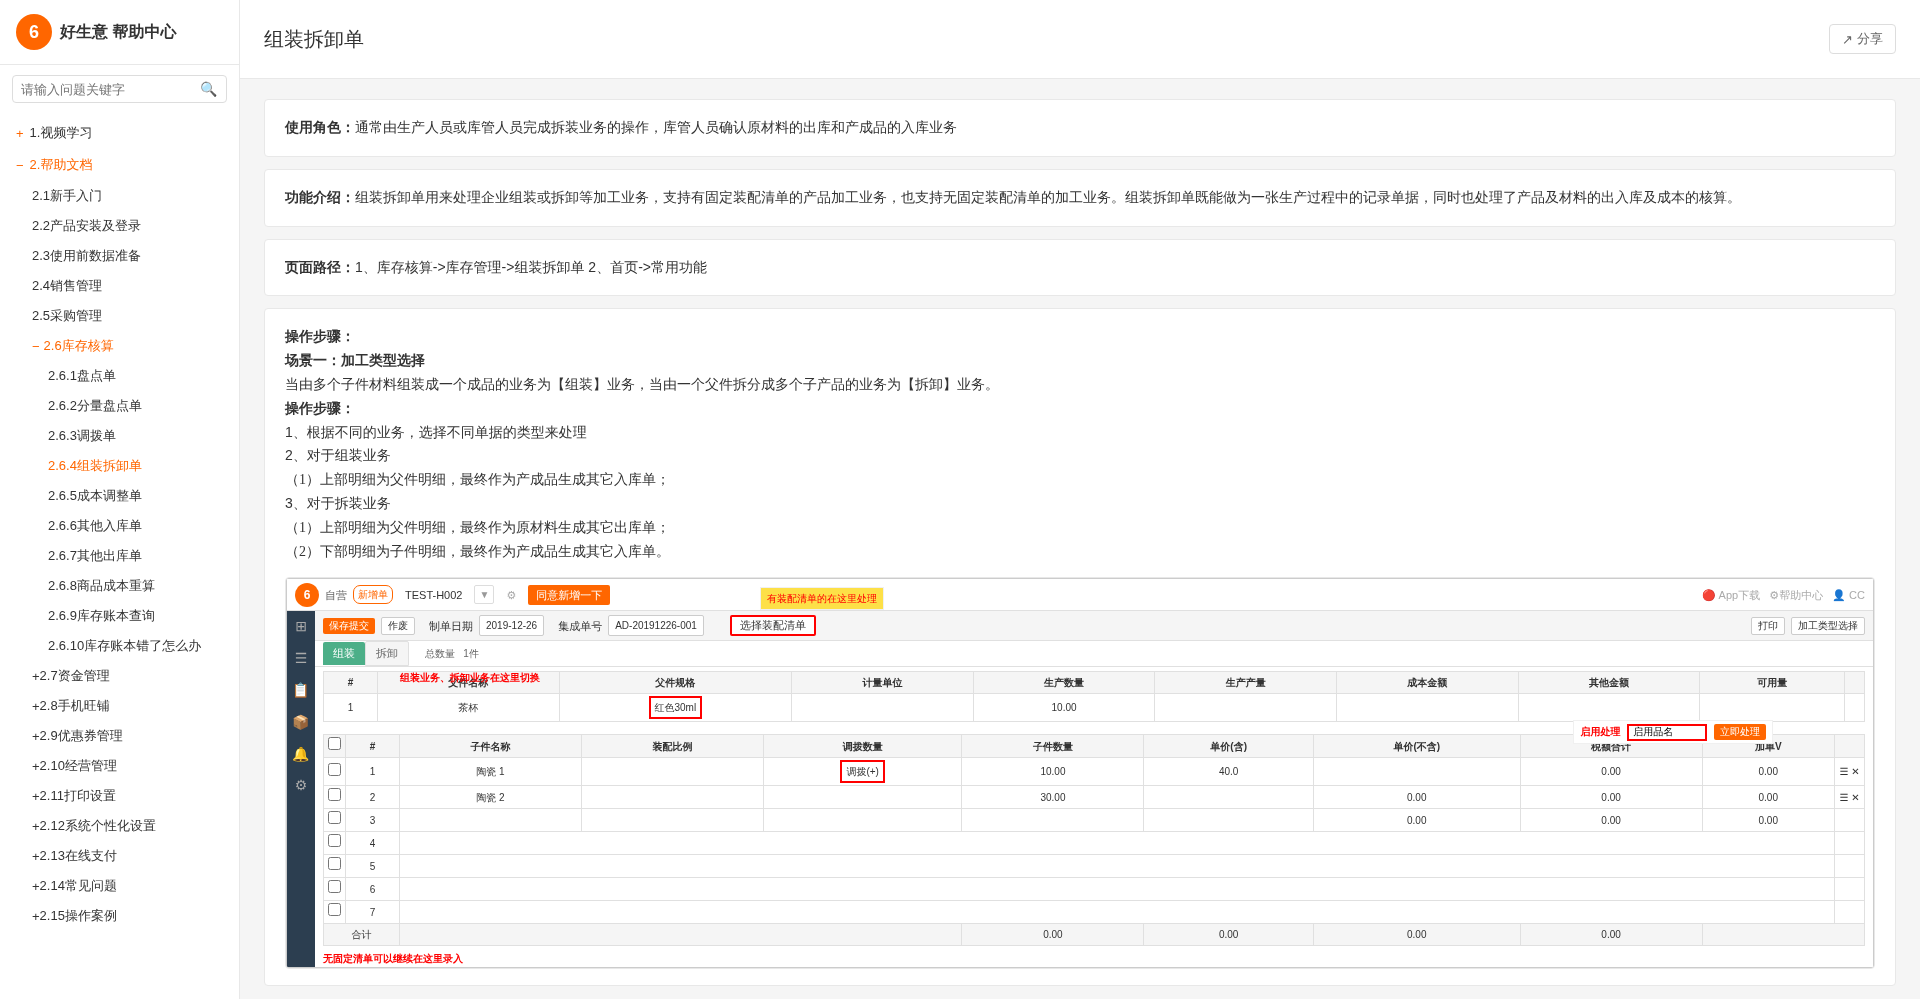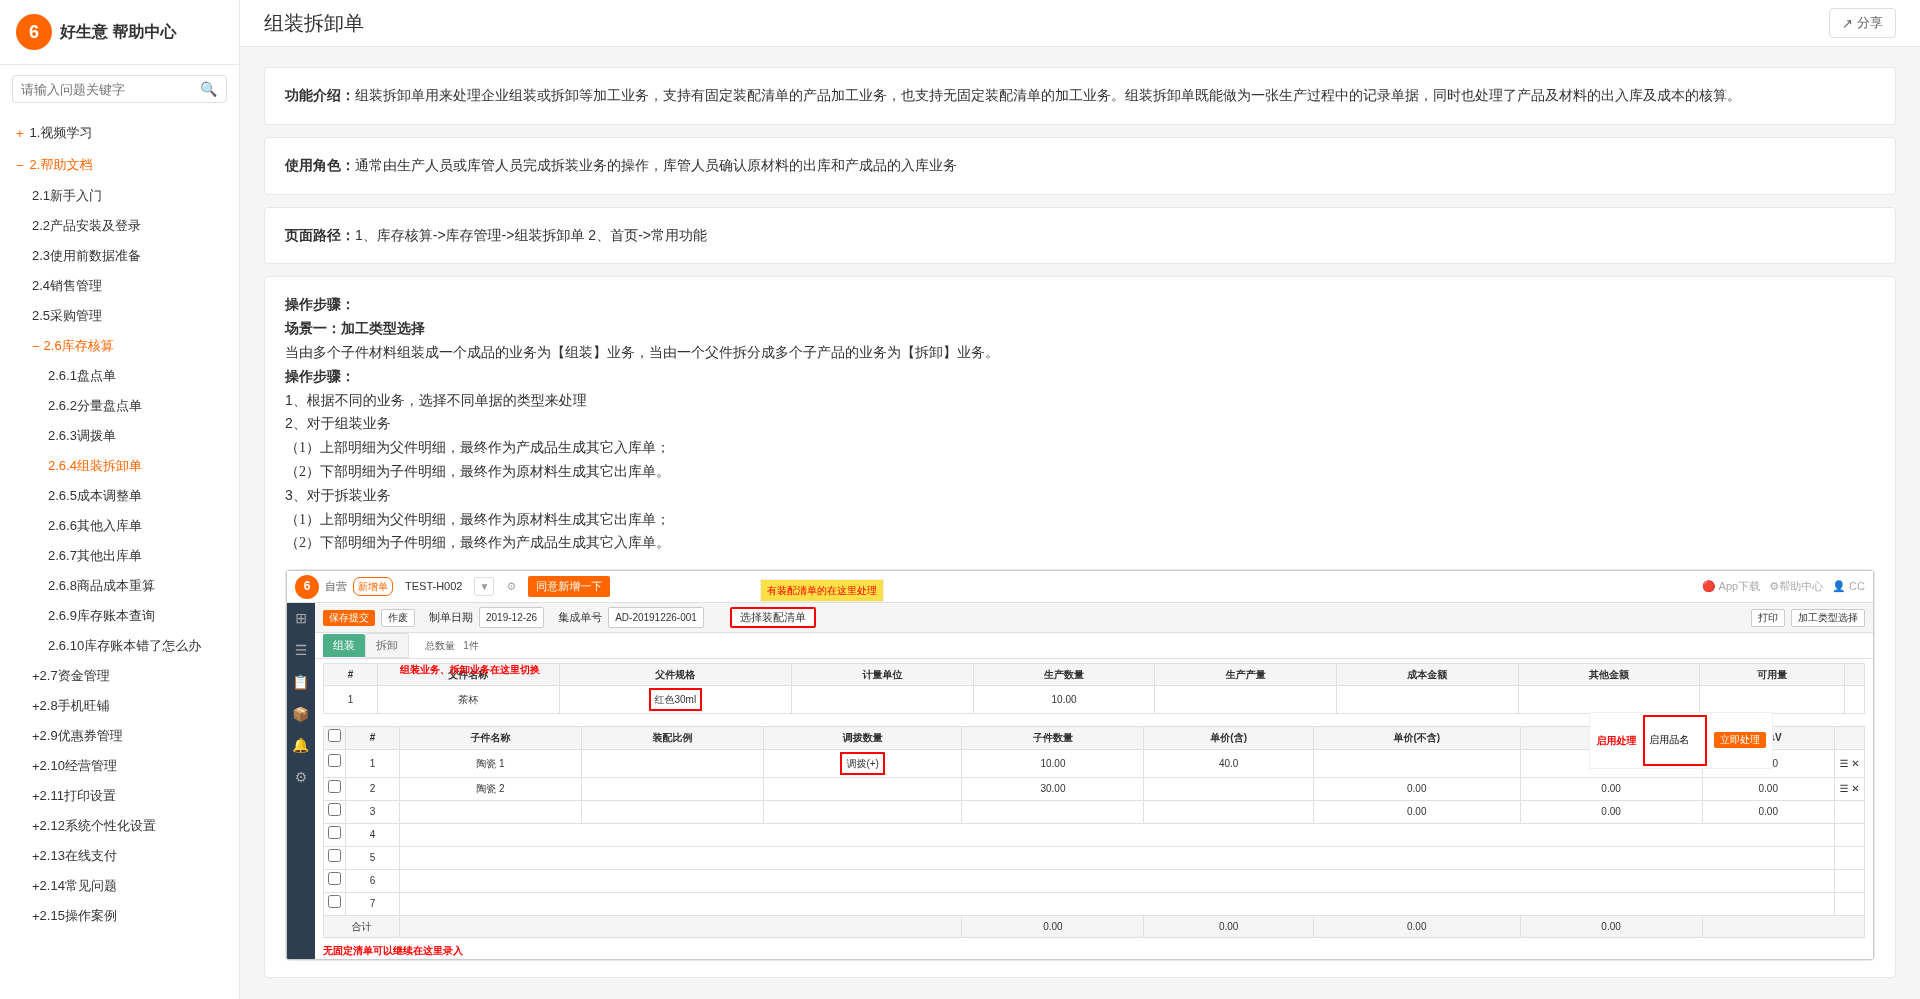--- a/index.html
+++ b/index.html
@@ -71,21 +71,21 @@
     #main {
       flex: 1;
       display: flex;
       flex-direction: column;
       height: 100vh;
       overflow: hidden;
     }
     #top-bar {
       background: #fff;
       border-bottom: 1px solid #e8e8e8;
-      padding: 8px 24px;
+      padding: 24px 24px;
       display: flex;
       align-items: center;
       justify-content: space-between;
       gap: 16px;
     }
     .page-title { font-size: 20px; font-weight: 500; color: #333; }
     .share-btn {
       border: 1px solid #ddd;
       border-radius: 4px;
       padding: 5px 12px;
@@ -301,27 +301,27 @@
     <button class="share-btn">
       <span>↗</span>
       <span>分享</span>
     </button>
   </div>
 
   <div id="content-area">
 
     <div class="content-card">
       <p>
-        <span class="bold">功能介绍：</span><span>组装拆卸单用来处理企业组装或拆卸等加工业务，支持有固定装配清单的产品加工业务，也支持无固定装配清单的加工业务。组装拆卸单既能做为一张生产过程中的记录单据，同时也处理了产品及材料的出入库及成本的核算。</span>
+        <span class="bold">使用角色：</span><span>通常由生产人员或库管人员完成拆装业务的操作，库管人员确认原材料的出库和产成品的入库业务</span>
       </p>
     </div>
 
     <div class="content-card">
       <p>
-        <span class="bold">使用角色：</span><span>通常由生产人员或库管人员完成拆装业务的操作，库管人员确认原材料的出库和产成品的入库业务</span>
+        <span class="bold">功能介绍：</span><span>组装拆卸单用来处理企业组装或拆卸等加工业务，支持有固定装配清单的产品加工业务，也支持无固定装配清单的加工业务。组装拆卸单既能做为一张生产过程中的记录单据，同时也处理了产品及材料的出入库及成本的核算。</span>
       </p>
     </div>
 
     <div class="content-card">
       <p>
         <span class="bold">页面路径：</span><span>1、库存核算-&gt;库存管理-&gt;组装拆卸单 2、首页-&gt;常用功能</span>
       </p>
     </div>
 
     <div class="content-card">
@@ -329,21 +329,20 @@
       <p class="scene-title">
         <span>场景一：加工类型选择</span>
       </p>
       <p class="step-text">
         <span>当由多个子件材料组装成一个成品的业务为【组装】业务，当由一个父件拆分成多个子产品的业务为【拆卸】业务。</span>
       </p>
       <p class="step-text bold">操作步骤：</p>
       <p class="step-text">1、根据不同的业务，选择不同单据的类型来处理</p>
       <p class="step-text">2、对于组装业务</p>
       <p class="sub-step">（1）上部明细为父件明细，最终作为产成品生成其它入库单；</p>
-      <p class="sub-step">（2）下部明细为子件明细，最终作为原材料生成其它出库单。</p>
       <p class="step-text">3、对于拆装业务</p>
       <p class="sub-step">（1）上部明细为父件明细，最终作为原材料生成其它出库单；</p>
       <p class="sub-step">（2）下部明细为子件明细，最终作为产成品生成其它入库单。</p>
 
       <div class="screenshot-container" style="margin-top:14px;">
         <div class="app-screenshot">
 
           <div style="background:#fff;border-bottom:1px solid #e0e0e0;display:flex;align-items:center;padding:0 8px;height:32px;font-size:11px;gap:12px;">
             <div style="display:flex;align-items:center;gap:6px;">
               <div style="width:24px;height:24px;background:#ff6600;border-radius:50%;display:flex;align-items:center;justify-content:center;color:#fff;font-size:12px;font-weight:bold;">6</div>
@@ -434,21 +433,21 @@
                       <td></td>
                     </tr>
                   </tbody>
                 </table>
               </div>
 
               <div style="background:#fff;padding:4px 8px 0 8px;position:relative;">
 
                 <div style="position:absolute;top:-2px;right:100px;background:#fff;padding:2px 6px;border:1px solid #f0f0f0;font-size:10px;">
                   <span style="color:red;font-weight:bold">启用处理</span>
-                  <input type="text" style="border: 2px solid red; padding: 18px 4px; font-size: 10px; width: 64px; margin-left: 4px;" value="启用品名">
+                  <input type="text" style="border: 2px solid red; padding: 1px 4px; font-size: 10px; width: 80px; margin-left: 4px;" value="启用品名">
                   <button class="orange-btn-sm" style="margin-left:4px;">立即处理</button>
                 </div>
 
                 <table class="app-table" style="margin-top:8px;">
                   <thead>
                     <tr>
                       <th style="width:18px;"><input type="checkbox" style=""></th>
                       <th>#</th>
                       <th>子件名称</th>
                       <th>装配比例</th>

